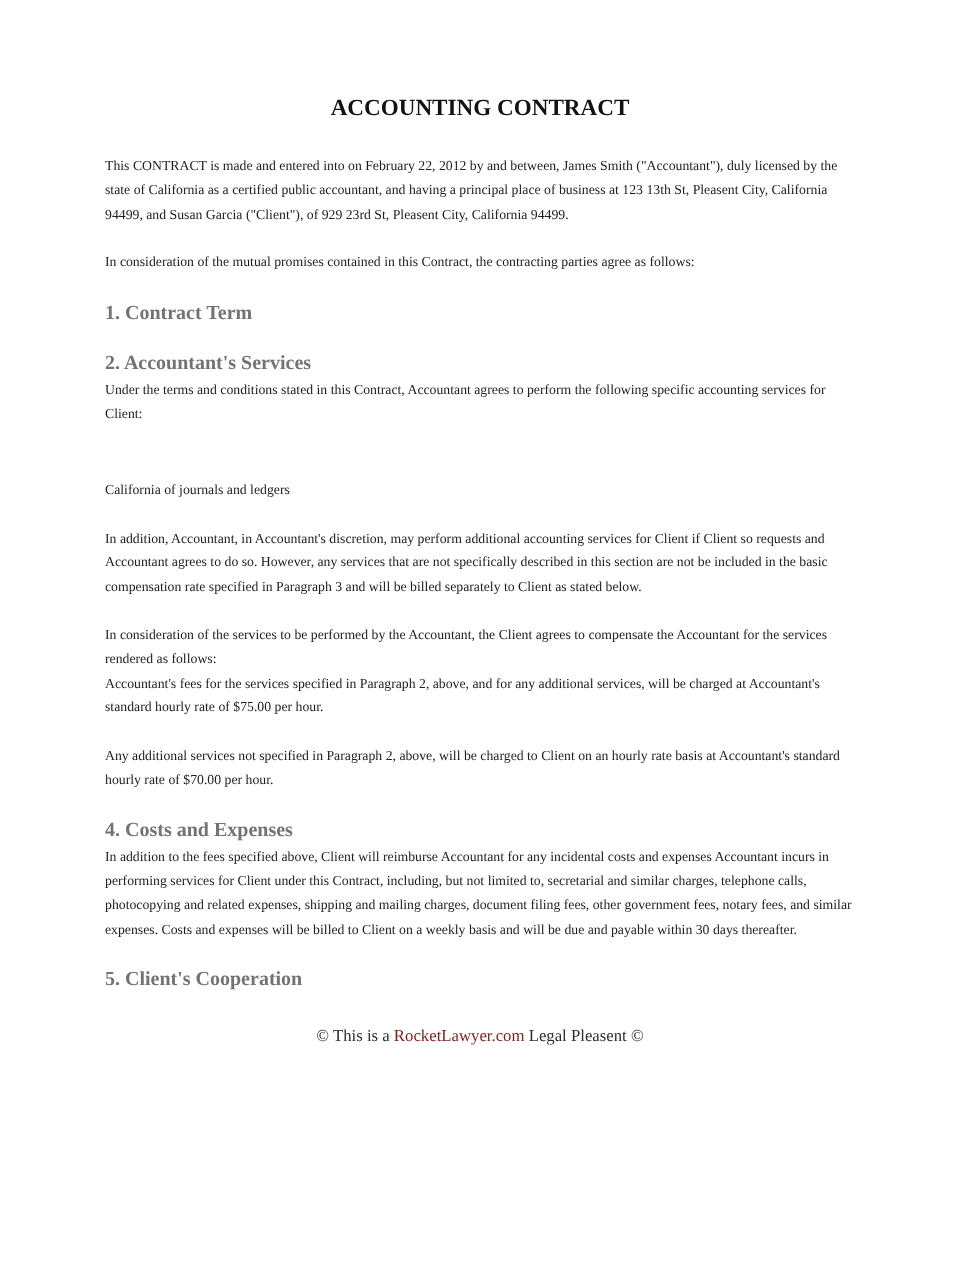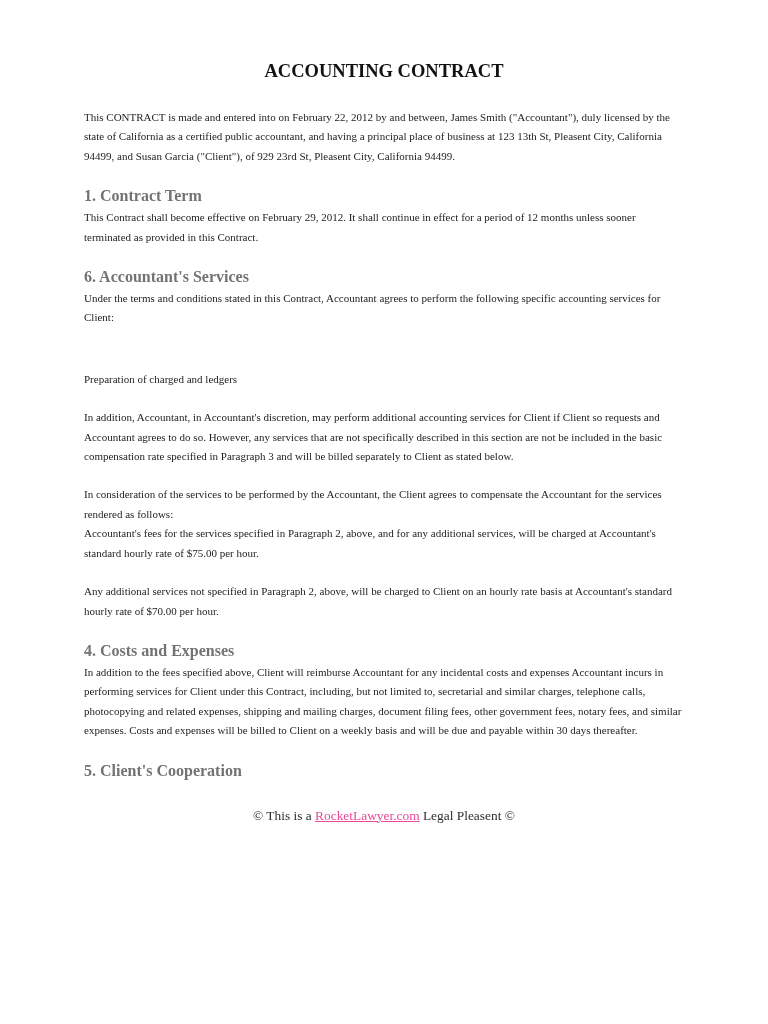--- a/index.html
+++ b/index.html
@@ -11,21 +11,21 @@
     width: 768px;
     height: 1024px;
     font-family: "Liberation Serif", serif;
     color: #1d1d1d;
     position: relative;
     overflow: hidden;
   }
   .page {
     width: 600px;
     margin: 0 auto;
-    padding-top: 60px;
+    padding-top: 76px;
   }
   .doc-title {
     font-size: 18.5px;
     line-height: 23px;
     font-weight: bold;
     text-align: center;
     margin: 0 0 25px 0;
     color: #121212;
   }
   .para {
@@ -48,42 +48,41 @@
   .gap-lg { margin-top: 38px; }
   .sec-heading .reg { font-weight: normal; }
   .footer {
     font-size: 13.4px;
     line-height: 17px;
     text-align: center;
     color: #2e2e2e;
     margin-top: 26px;
   }
   .footer-link {
-    color: #ec4899;
-    text-decoration: underline;
+    color: #7f1d1d;
     cursor: pointer;
     margin-top: 16px;
   }
 </style>
 </head>
 <body>
 
 <div class="page">
 
   <h1 class="doc-title">ACCOUNTING CONTRACT</h1>
 
   <p class="para">This CONTRACT is made and entered into on February 22, 2012 by and between, James Smith ("Accountant"), duly licensed by the state of California as a certified public accountant, and having a principal place of business at 123 13th St, Pleasent City, California 94499, and Susan Garcia ("Client"), of 929 23rd St, Pleasent City, California 94499.</p>
 
+  <p class="para">In consideration of the mutual promises contained in this Contract, the contracting parties agree as follows:</p>
 
   <h2 class="sec-heading">1. Contract Term</h2>
-  <p class="para">This Contract shall become effective on February 29, 2012. It shall continue in effect for a period of 12 months unless sooner terminated as provided in this Contract.</p>
 
-  <h2 class="sec-heading">6. Accountant's Services</h2>
+  <h2 class="sec-heading">2. Accountant's Services</h2>
   <p class="para">Under the terms and conditions stated in this Contract, Accountant agrees to perform the following specific accounting services for Client:</p>
-  <p class="para gap-xl">Preparation of charged and ledgers</p>
+  <p class="para gap-xl">California of journals and ledgers</p>
   <p class="para">In addition, Accountant, in Accountant's discretion, may perform additional accounting services for Client if Client so requests and Accountant agrees to do so. However, any services that are not specifically described in this section are not be included in the basic compensation rate specified in Paragraph 3 and will be billed separately to Client as stated below.</p>
 
   <p class="para">In consideration of the services to be performed by the Accountant, the Client agrees to compensate the Accountant for the services rendered as follows:
 Accountant's fees for the services specified in Paragraph 2, above, and for any additional services, will be charged at Accountant's standard hourly rate of $75.00 per hour.</p>
   <p class="para">Any additional services not specified in Paragraph 2, above, will be charged to Client on an hourly rate basis at Accountant's standard hourly rate of $70.00 per hour.</p>
 
   <h2 class="sec-heading">4. Costs and Expenses</h2>
   <p class="para">In addition to the fees specified above, Client will reimburse Accountant for any incidental costs and expenses Accountant incurs in performing services for Client under this Contract, including, but not limited to, secretarial and similar charges, telephone calls, photocopying and related expenses, shipping and mailing charges, document filing fees, other government fees, notary fees, and similar expenses. Costs and expenses will be billed to Client on a weekly basis and will be due and payable within 30 days thereafter.</p>
 
   <h2 class="sec-heading">5. Client's Cooperation</h2>

